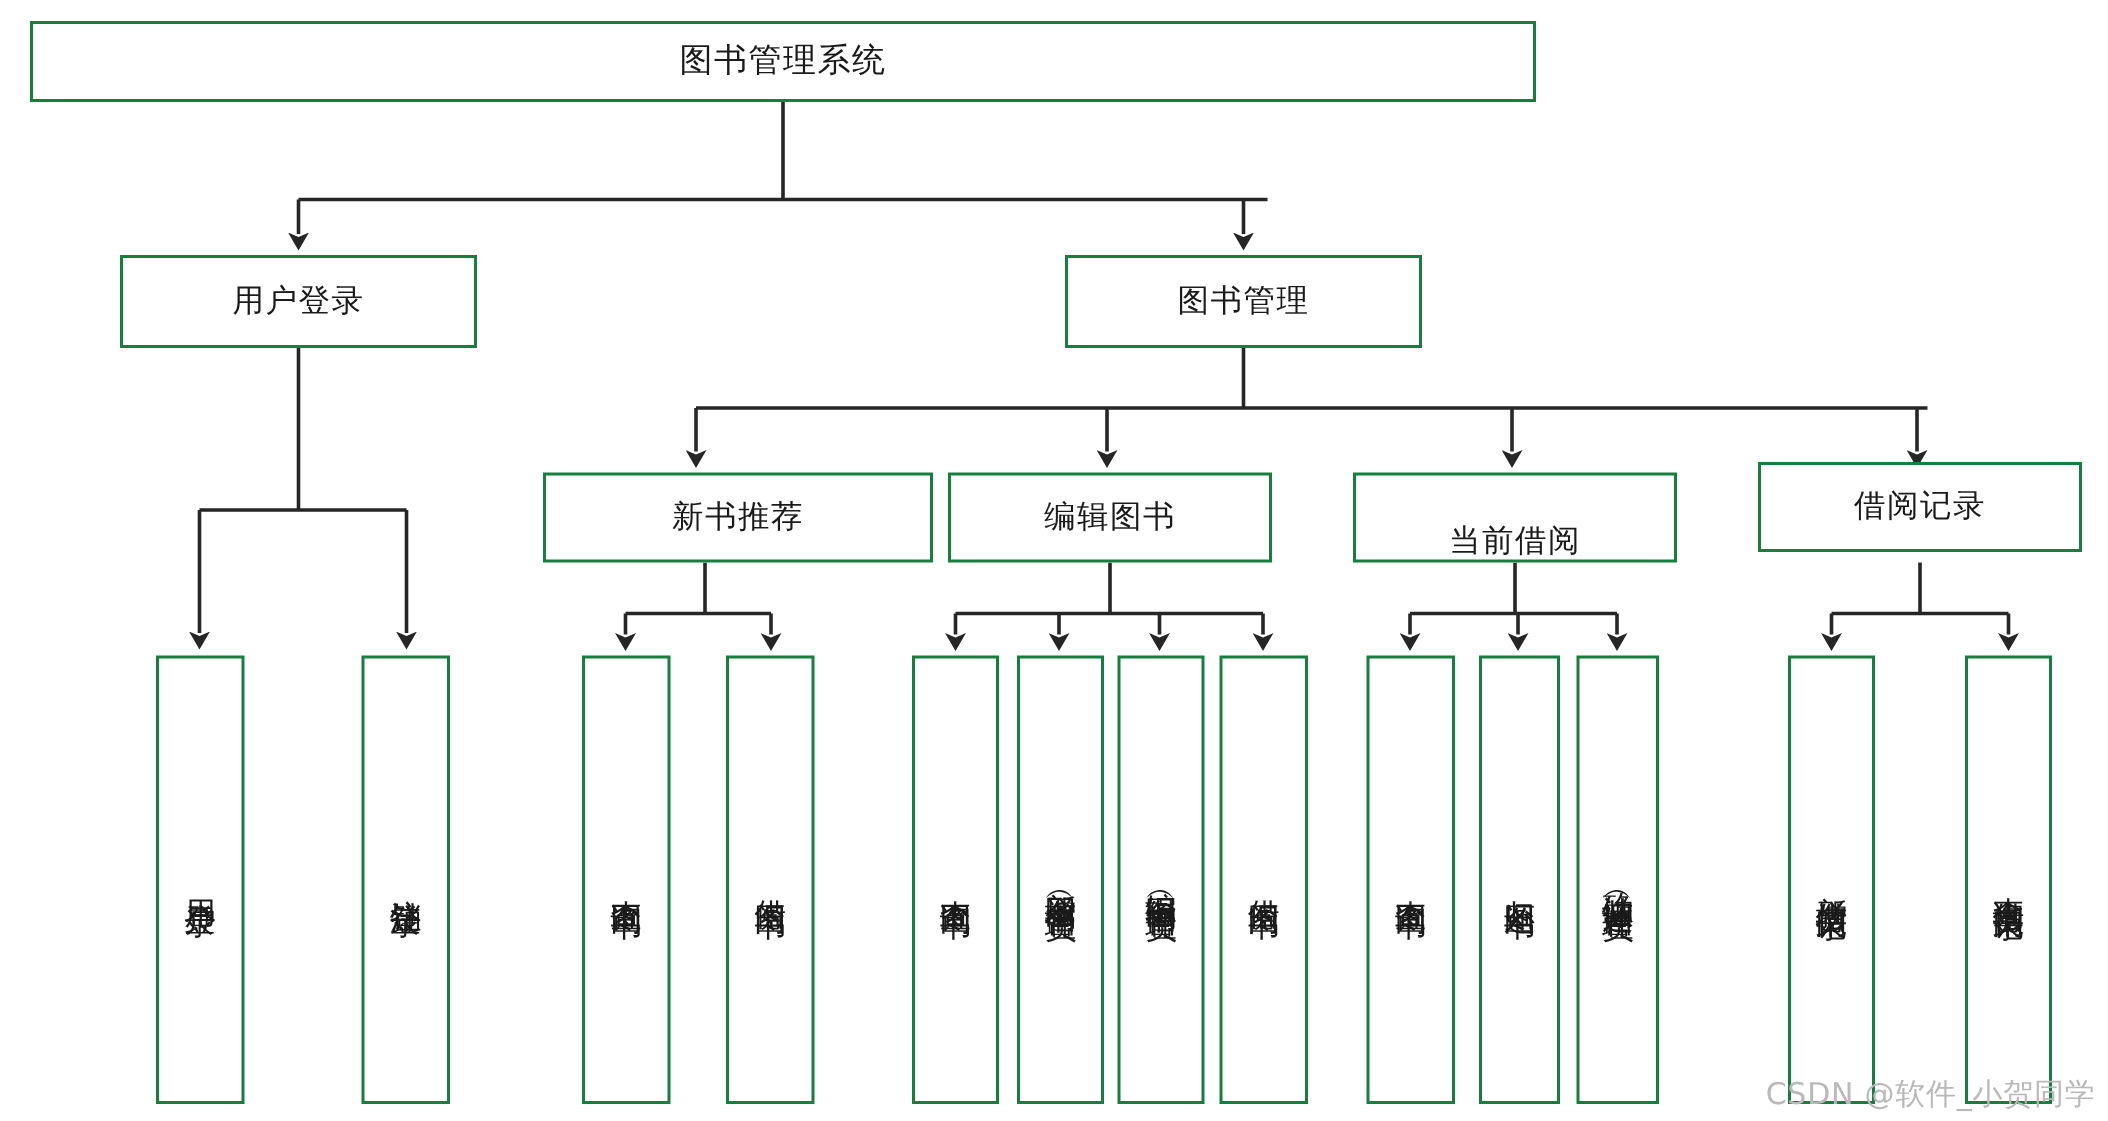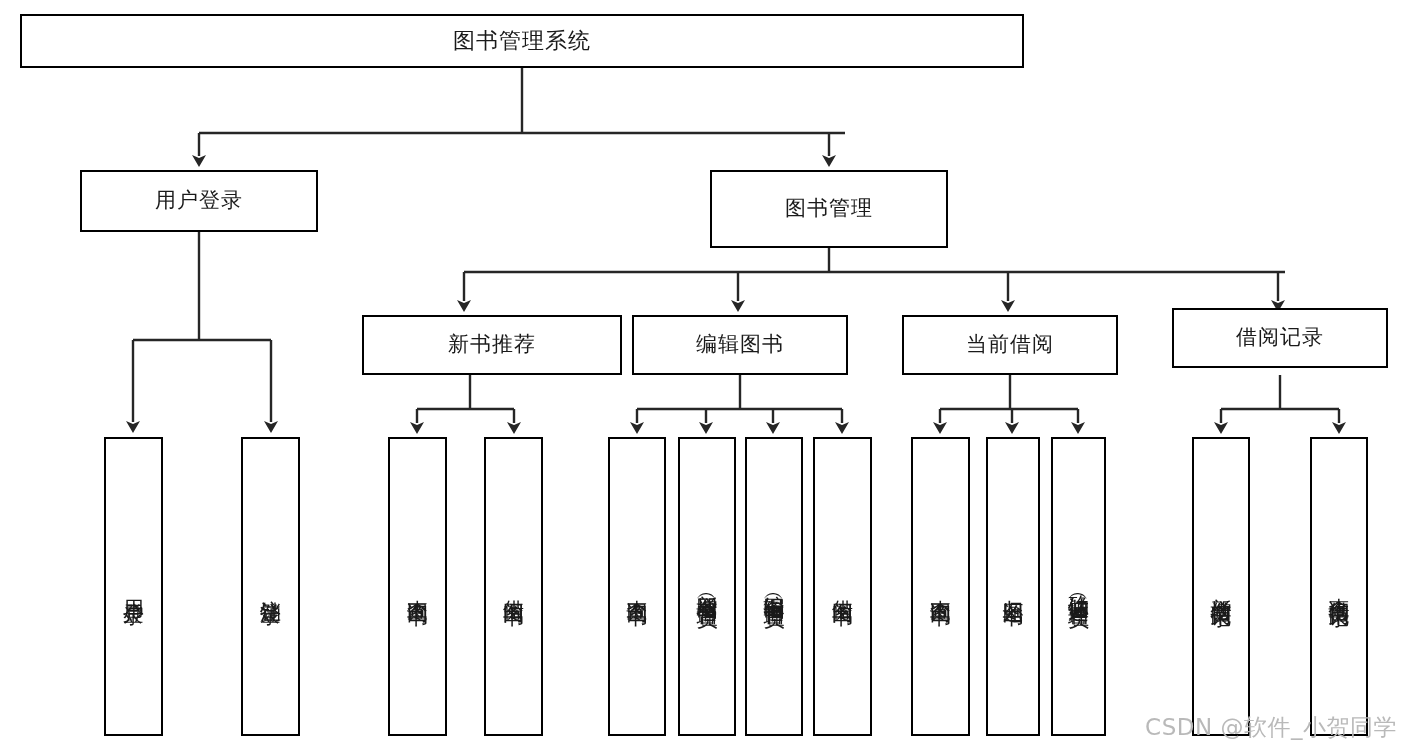--- a/index.html
+++ b/index.html
@@ -15,21 +15,21 @@
     position: relative;
     width: 1405px;
     height: 747px;
     background: #ffffff;
     overflow: hidden;
   }
   .node {
     position: absolute;
     box-sizing: border-box;
     background: #ffffff;
-    border: 2px solid #000000;
+    border: 2px solid #15803d;
     display: flex;
     align-items: center;
     justify-content: center;
     color: #1a1a1a;
   }
   
   .node.h {
     font-size: 21px;
     line-height: 1.2;
     letter-spacing: 1px;
@@ -66,21 +66,21 @@
     stroke-width: 2.4;
     fill: none;
   }
   .arrowhead {
     fill: #262626;
   }
   #watermark {
     position: absolute;
     right: 8px;
     bottom: 4px;
-    font-size: 23px;
+    font-size: 20px;
     color: #b9b9b9;
     letter-spacing: 0.5px;
     white-space: nowrap;
   }
 </style>
 </head>
 <body>
 
 <div id="canvas">
 
@@ -132,31 +132,31 @@
     <path class="edge" d="M1339,409 L1339,423" marker-end="url(#arw)"></path>
   </svg>
 
   <div class="node h root" id="node-root" style="left: 20px; top: 14px; width: 1004px; height: 54px;">
     <span>图书管理系统</span>
   </div>
 
   <div class="node h" id="node-l2-0" style="left: 80px; top: 170px; width: 238px; height: 62px;">
     <span>用户登录</span>
   </div>
-  <div class="node h" id="node-l2-1" style="left: 710px; top: 170px; width: 238px; height: 78px;">
+  <div class="node h" id="node-l2-1" style="left: 710px; top: 170px; width: 238px; height: 62px;">
     <span>图书管理</span>
   </div>
 
   <div class="node h" id="node-l3-0" style="left: 362px; top: 315px; width: 260px; height: 60px;">
     <span>新书推荐</span>
   </div>
   <div class="node h" id="node-l3-1" style="left: 632px; top: 315px; width: 216px; height: 60px;">
     <span>编辑图书</span>
   </div>
-  <div class="node h" id="node-l3-2" style="left: 902px; top: 315px; width: 216px; height: 60px;">
+  <div class="node h" id="node-l3-2" style="left: 902px; top: 315px; width: 216px; height: 60px; align-items: flex-end;">
     <span>当前借阅</span>
   </div>
   <div class="node h" id="node-l3-3" style="left: 1172px; top: 308px; width: 216px; height: 60px;">
     <span>借阅记录</span>
   </div>
 
   <div class="node v" id="leaf-0" style="left: 104px; top: 437px; width: 59px; height: 299px;">
       <span class="vtext">用户登录</span>
     </div>
   <div class="node v" id="leaf-1" style="left: 241px; top: 437px; width: 59px; height: 299px;">

